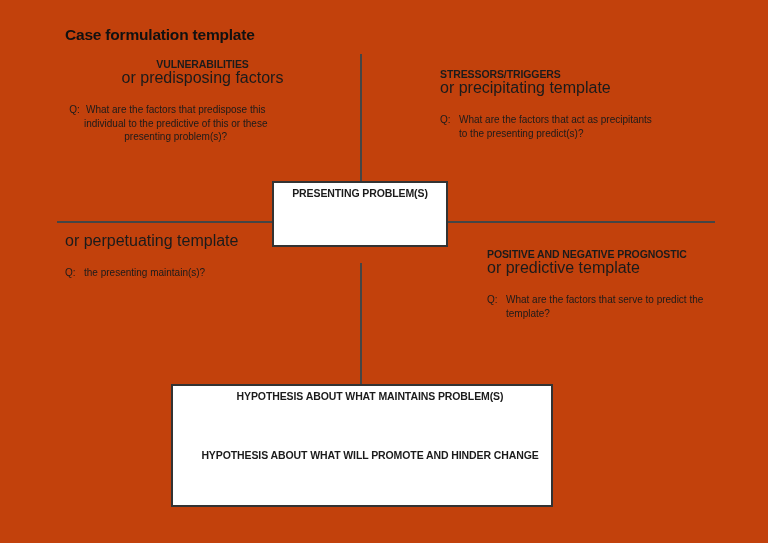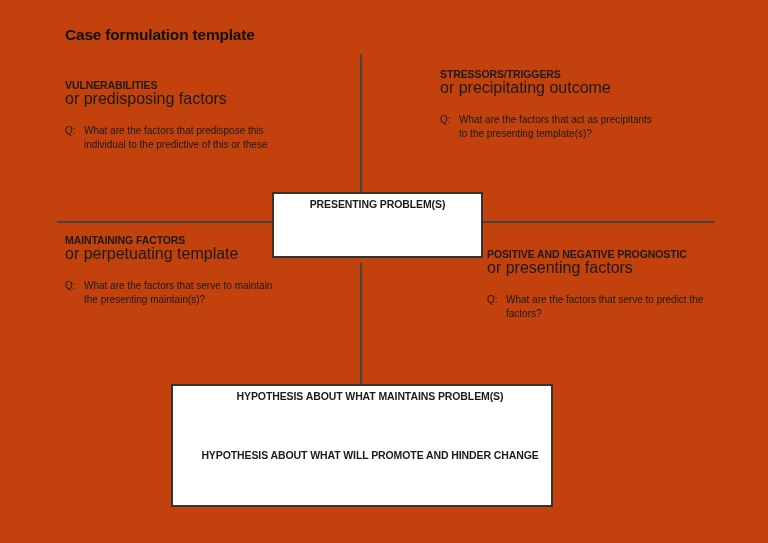--- a/index.html
+++ b/index.html
@@ -31,21 +31,21 @@
     position: absolute;
     background: #454545;
   }
   .vline-top    { left: 360px; top: 54px;  width: 2px;  height: 144px; }
   .vline-bottom { left: 360px; top: 263px; width: 2px;  height: 121px; }
   .hline-left   { left: 57px;  top: 221px; width: 215px; height: 2px; }
   .hline-right  { left: 448px; top: 221px; width: 267px; height: 2px; }
 
   
   .quadrant { position: absolute; }
-  .quadrant-tl { left: 65px;  top: 79px;  width: 275px; }
+  .quadrant-tl { left: 65px;  top: 58px;  width: 275px; text-align: center; }
   .quadrant-tr { left: 440px; top: 68px;  width: 280px; }
   .quadrant-bl { left: 65px;  top: 234px; width: 285px; }
   .quadrant-br { left: 487px; top: 248px; width: 268px; }
 
   .q-heading {
     font-size: 10.5px;
     font-weight: bold;
     line-height: 13px;
     letter-spacing: -0.1px;
   }
@@ -66,22 +66,22 @@
 
   
   .box {
     position: absolute;
     box-sizing: border-box;
     border: 2px solid #333333;
     background: #ffffff;
   }
   .center-box {
     left: 272px;
-    top: 192px;
-    width: 211px;
+    top: 181px;
+    width: 176px;
     height: 66px;
   }
   .center-box .box-label {
     position: absolute;
     left: 0; right: 0;
     top: 4px;
     text-align: center;
     font-size: 10.5px;
     font-weight: bold;
     letter-spacing: -0.1px;
@@ -117,56 +117,55 @@
   <div class="vline vline-bottom"></div>
 
   <section class="quadrant quadrant-tl">
     <div class="q-heading">VULNERABILITIES</div>
     <div class="q-sub">or predisposing factors</div>
     <div class="q-question">
       <span class="q-label">Q:</span>
       <span class="q-lines">
         <span>What are the factors that predispose this</span>
         <span>individual to the predictive of this or these</span>
+        <span>presenting problem(s)?</span>
       </span>
     </div>
   </section>
 
   <section class="quadrant quadrant-tr">
     <div class="q-heading">STRESSORS/TRIGGERS</div>
-    <div class="q-sub">or precipitating outcome</div>
+    <div class="q-sub">or precipitating template</div>
     <div class="q-question">
       <span class="q-label">Q:</span>
       <span class="q-lines">
         <span>What are the factors that act as precipitants</span>
-        <span>to the presenting template(s)?</span>
+        <span>to the presenting predict(s)?</span>
       </span>
     </div>
   </section>
 
   <section class="quadrant quadrant-bl">
-    <div class="q-heading">MAINTAINING FACTORS</div>
     <div class="q-sub">or perpetuating template</div>
     <div class="q-question">
       <span class="q-label">Q:</span>
       <span class="q-lines">
-        <span>What are the factors that serve to maintain</span>
         <span>the presenting maintain(s)?</span>
       </span>
     </div>
   </section>
 
   <section class="quadrant quadrant-br">
     <div class="q-heading">POSITIVE AND NEGATIVE PROGNOSTIC</div>
-    <div class="q-sub">or presenting factors</div>
+    <div class="q-sub">or predictive template</div>
     <div class="q-question">
       <span class="q-label">Q:</span>
       <span class="q-lines">
         <span>What are the factors that serve to predict the</span>
-        <span>factors?</span>
+        <span>template?</span>
       </span>
     </div>
   </section>
 
   <div class="box center-box">
     <div class="box-label">PRESENTING PROBLEM(S)</div>
   </div>
 
   <div class="box bottom-box">
     <div class="bb-line1">HYPOTHESIS ABOUT WHAT MAINTAINS PROBLEM(S)</div>

